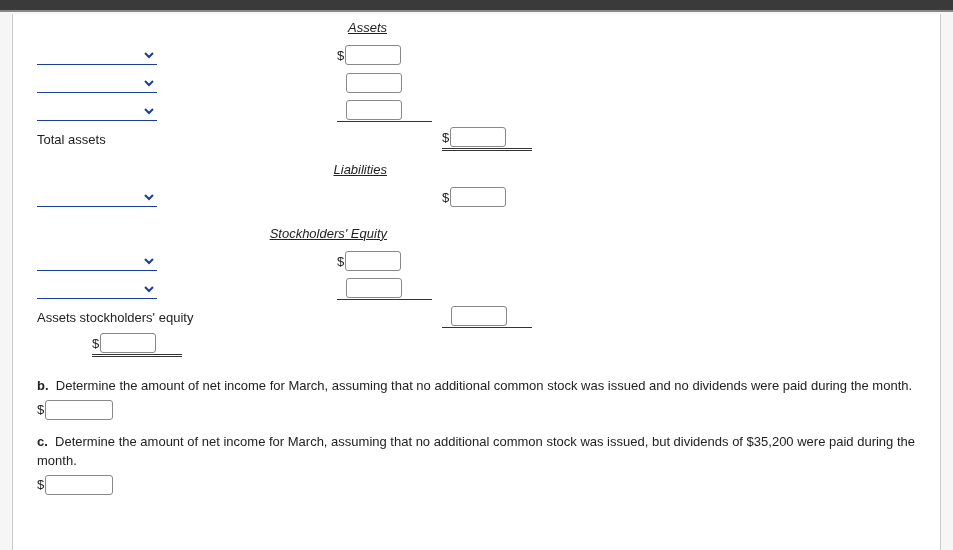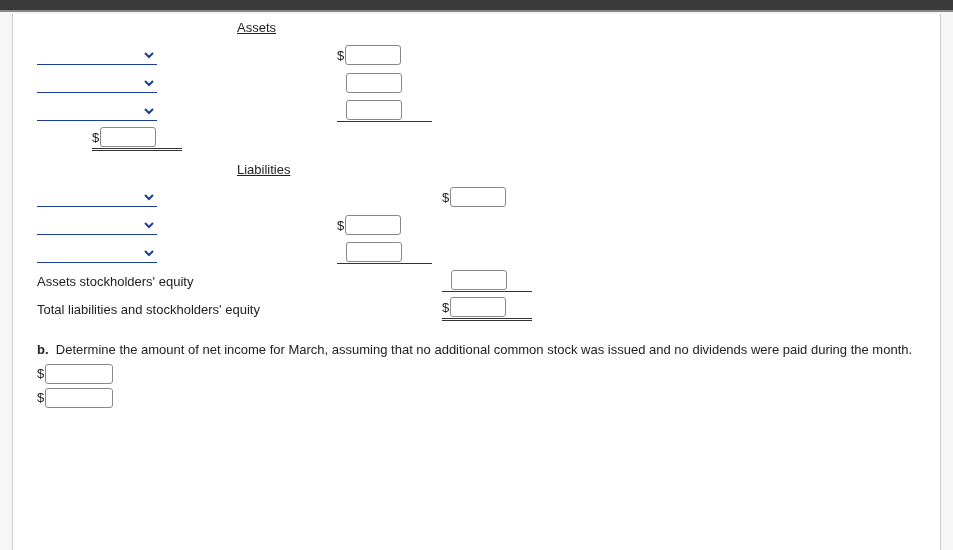--- a/index.html
+++ b/index.html
@@ -31,21 +31,22 @@
     display:flex;
     align-items:center;
     min-height:26px;
     margin:2px 0;
   }
   .col-label{
     width:150px;
   }
   .col-head{
     width:150px;
-    text-align:left;
+    text-align:right;
+    font-style:italic;
   }
   .col-head.center{
     padding-left:50px;
   }
   .col-amount1{
     width:95px;
     display:flex;
     align-items:center;
   }
   .col-amount2{
@@ -121,20 +122,21 @@
       <select class="sel"><option></option></select>
     </div>
     <div class="spacer"></div>
     <div class="col-amount1 underline-single">
       <span style="width:9px;"></span>
       <input class="num" style="">
     </div>
   </div>
 
   <div class="row">
+    <div class="long-label">Total assets</div>
     <div style="width:45px;"></div>
     <div class="col-amount2 underline-double">
       <span class="dollar">$</span>
       <input class="num" style="">
     </div>
   </div>
 
   <div class="row" style="margin-top:4px;">
     <div class="col-label"></div>
     <div class="col-head center section-head">Liabilities</div>
@@ -145,20 +147,24 @@
       <select class="sel"><option></option></select>
     </div>
     <div class="spacer"></div>
     <div style="width:95px;"></div>
     <div class="col-amount2">
       <span class="dollar">$</span>
       <input class="num" style="">
     </div>
   </div>
 
+  <div class="row" style="margin-top:10px;">
+    <div class="col-label"></div>
+    <div class="col-head section-head" style="padding-left:30px;width:170px;">Stockholders' Equity</div>
+  </div>
 
   <div class="row">
     <div class="col-label">
       <select class="sel"><option></option></select>
     </div>
     <div class="spacer"></div>
     <div class="col-amount1">
       <span class="dollar">$</span>
       <input class="num" style="">
     </div>
@@ -178,35 +184,38 @@
   <div class="row">
     <div class="long-label">Assets stockholders' equity</div>
     <div style="width:45px;"></div>
     <div class="col-amount2 underline-single">
       <span style="width:9px;"></span>
       <input class="num" style="">
     </div>
   </div>
 
   <div class="row">
-    <div class="long-label">Total liabilities and stockholders' equity</div>
     <div style="width:45px;"></div>
     <div class="col-amount2 underline-double">
       <span class="dollar">$</span>
       <input class="num" style="">
     </div>
   </div>
 
   <div class="para">
     <b>b.</b>&nbsp;
     <span>Determine the amount of net income for March, assuming that no additional common stock was issued and no dividends were paid during the month.</span>
   </div>
   <div class="inline-input">
     <span class="dollar">$</span>
     <input class="num" style="width: 60px;">
   </div>
 
+  <div class="para" style="margin-top:12px;">
+    <b>c.</b>&nbsp;
+    <span>Determine the amount of net income for March, assuming that no additional common stock was issued, but dividends of $35,200 were paid during the month.</span>
+  </div>
   <div class="inline-input">
     <span class="dollar">$</span>
     <input class="num" style="width: 60px;">
   </div>
 
 </div>
 
 </body></html>

